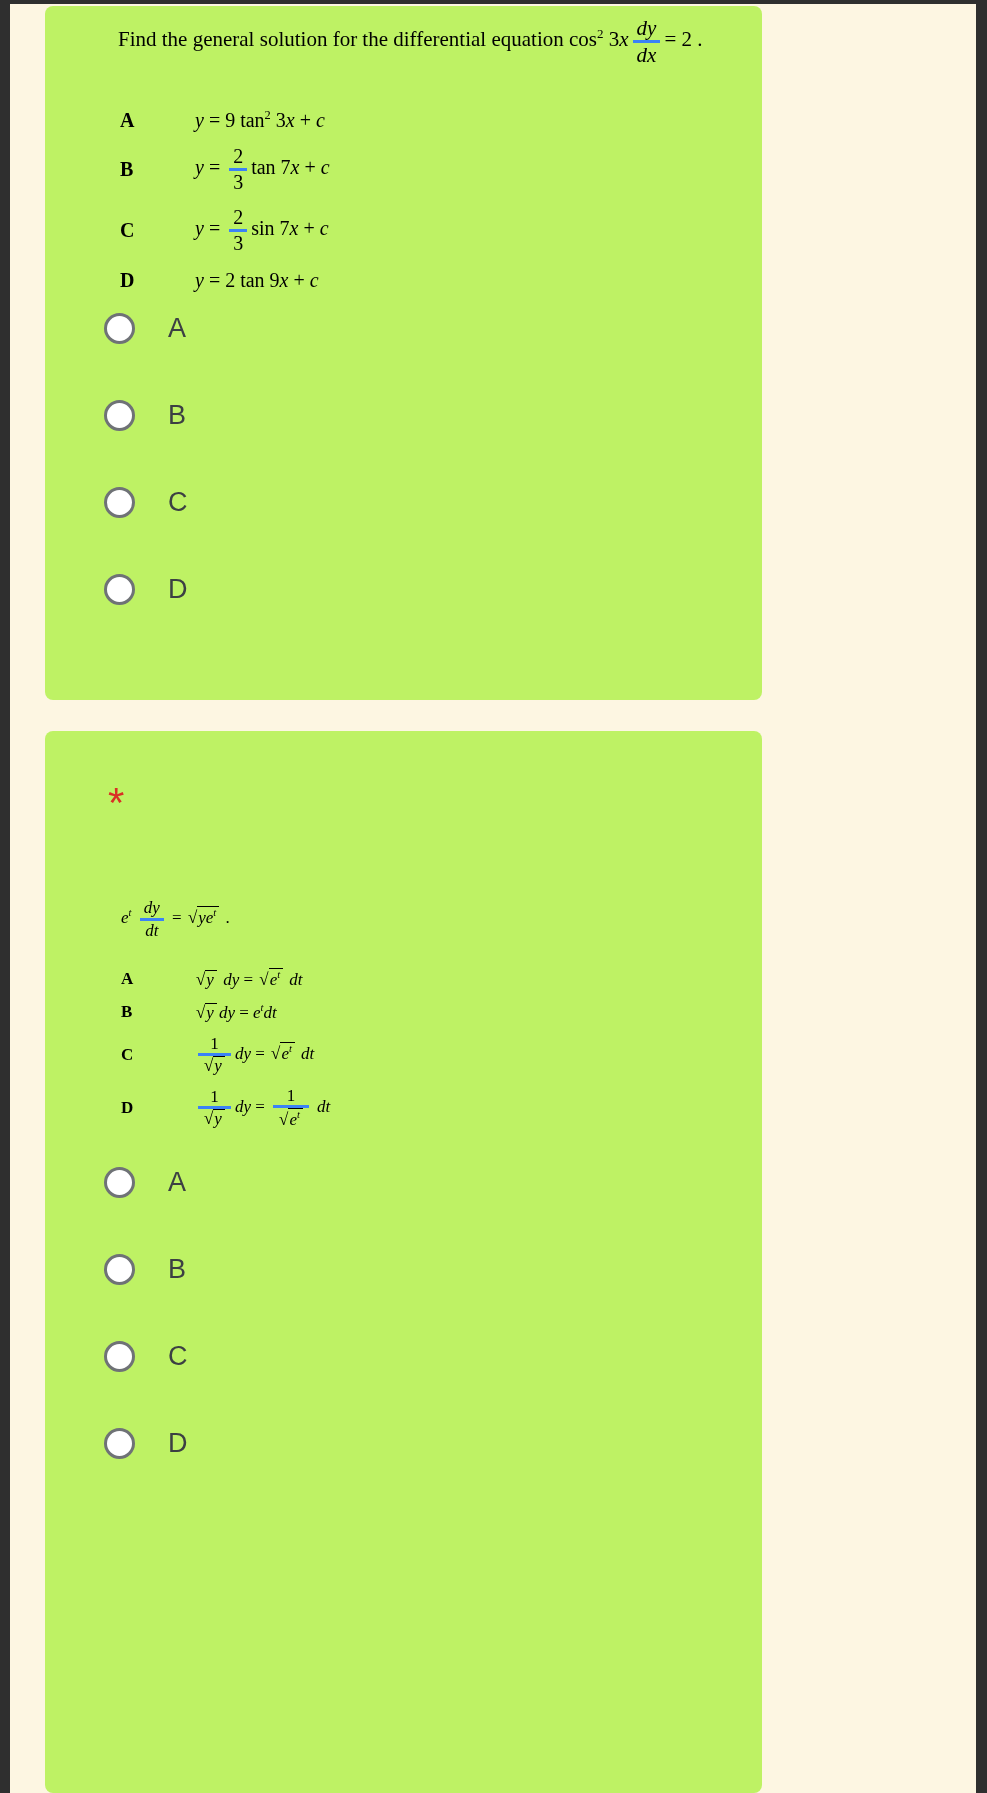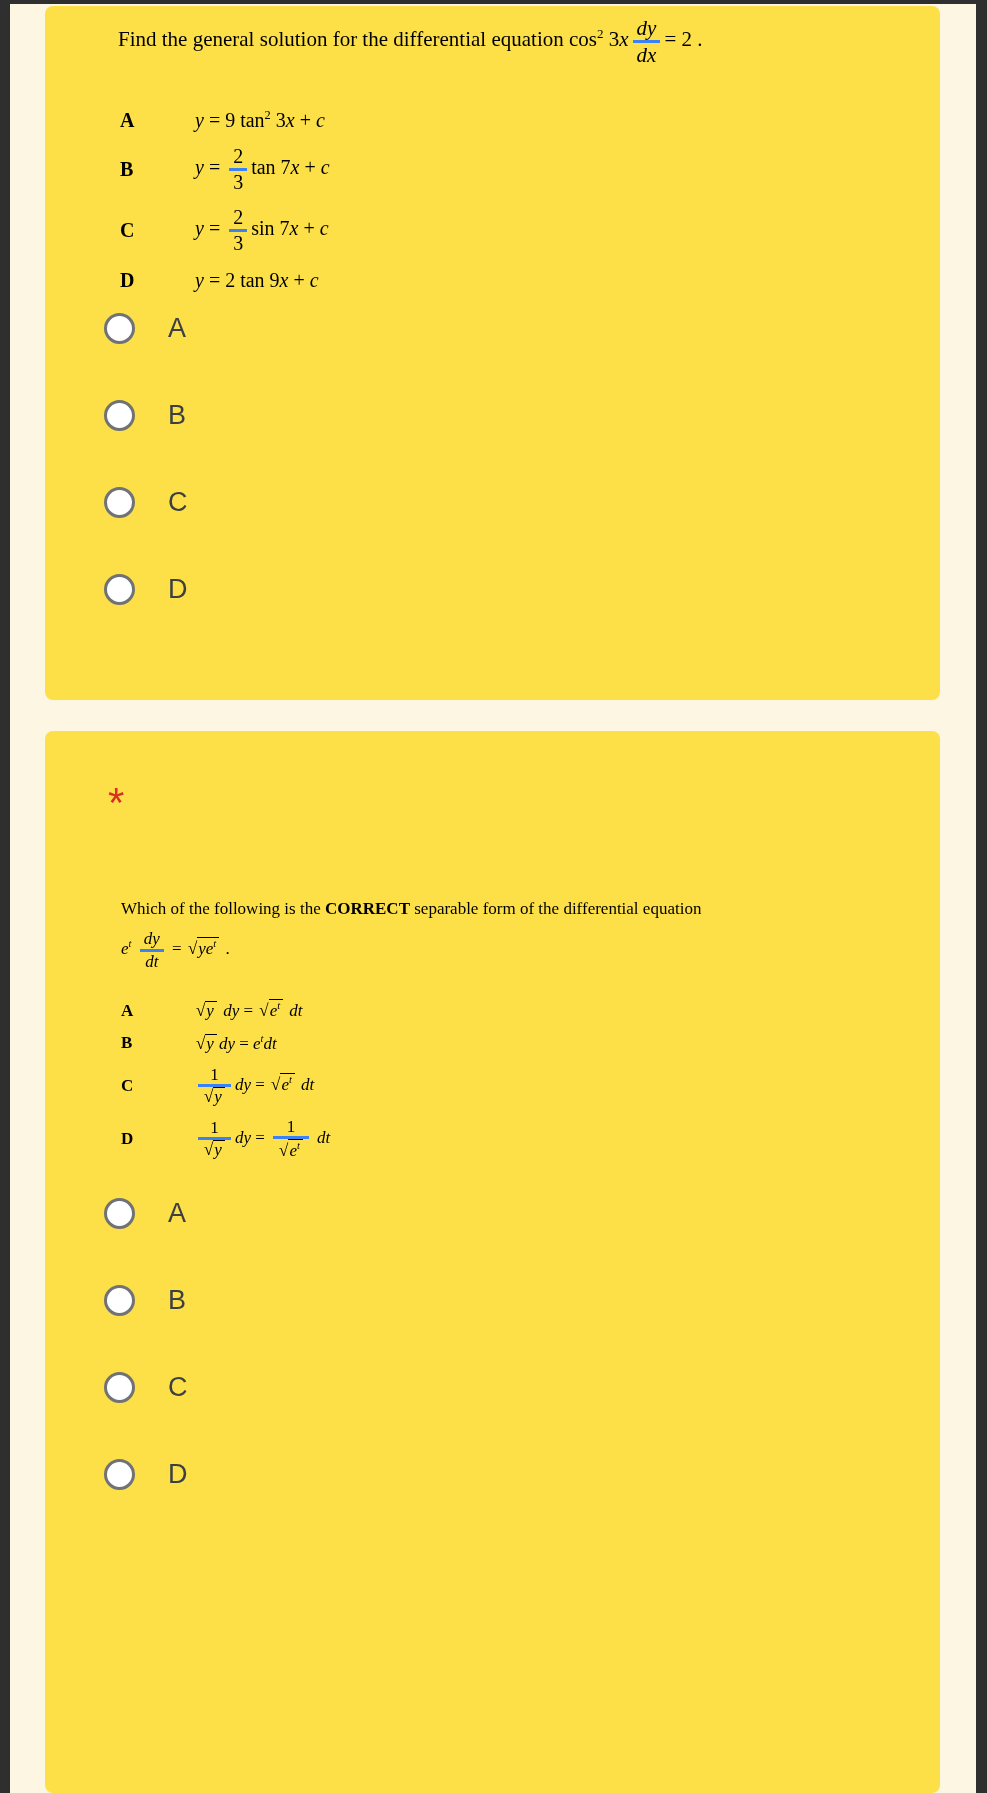--- a/index.html
+++ b/index.html
@@ -11,22 +11,22 @@
     position:relative;
     overflow:hidden;
   }
   .canvas {
     position:absolute;
     left:10px; top:4px; right:11px; bottom:0;
     background:#fdf6e2;
   }
   .card {
     position:absolute;
-    left:35px; width:895px;
-    background:#fde047;
+    left:35px; width:717px;
+    background:#bef264;
     border-radius:8px;
   }
   .card1 { top:2px; height:694px; }
   .card2 { top:727px; bottom:0; }
 
   
   .math { line-height:1.3; }
   .math sup { font-size:0.62em; }
   .frac {
     display:inline-flex;
@@ -135,21 +135,20 @@
         <span class="radio-circle"></span>
         <span class="radio-label">D</span>
       </div>
     </div>
   </section>
 
   <section class="card card2">
     <div class="required">*</div>
 
     <div class="prompt math">
-      <div><span>Which of the following is the </span><b>CORRECT</b><span> separable form of the differential equation</span></div>
       <div class="prompt-line2"><i class="mv">e</i><sup><i class="mv">t</i></sup><span> </span><span class="frac">
             <span class="fnum"><i class="mv">dy</i></span>
             <span class="fden"><i class="mv">dt</i></span>
           </span><span> = </span><span class="sqrt">
             <span class="rsign">√</span>
             <span class="radicand"><i class="mv">ye</i><sup><i class="mv">t</i></sup></span>
           </span><span> .</span></div>
     </div>
 
     <div class="choice-list">

